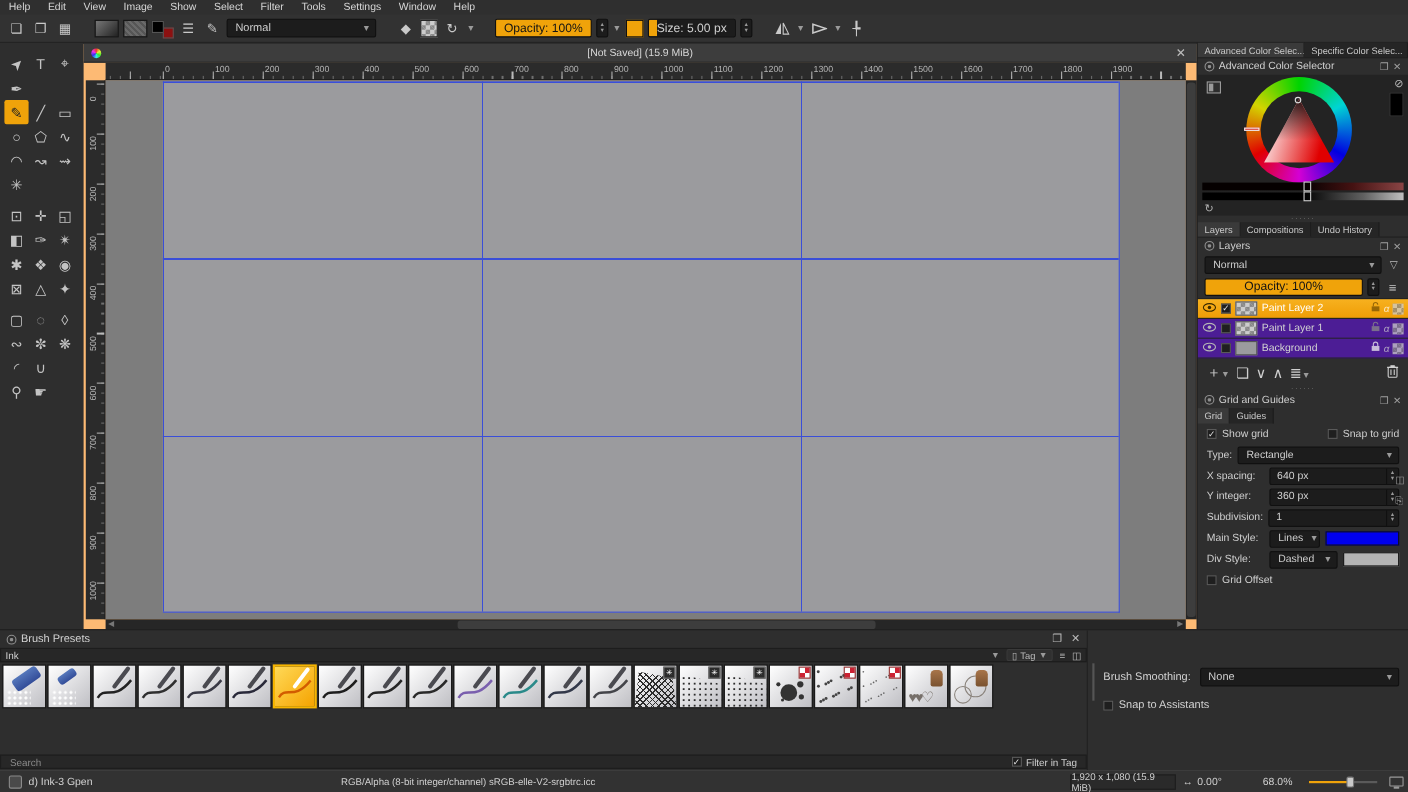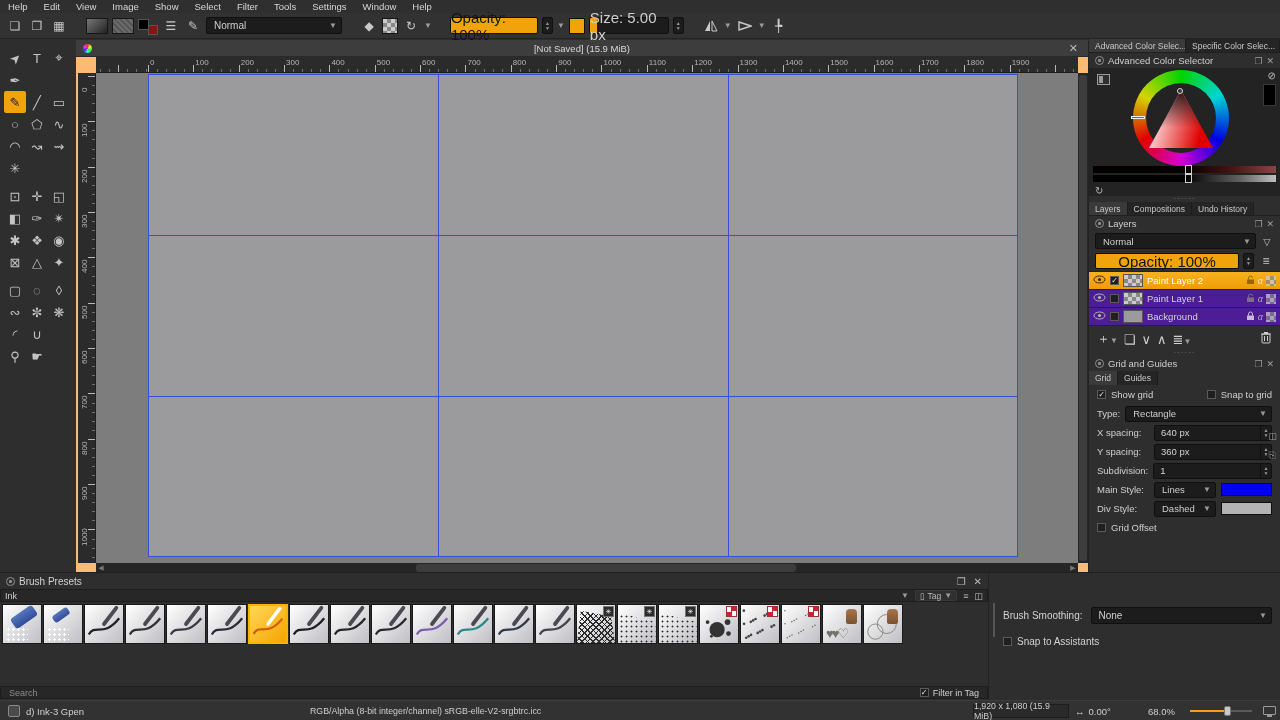--- a/index.html
+++ b/index.html
@@ -16,21 +16,21 @@
   .tbi { width:18px; height:18px; display:flex; align-items:center; justify-content:center; color:#c9c9c9; font-size:12px; }
   .checker { background-image:linear-gradient(45deg,#888 25%,transparent 25%,transparent 75%,#888 75%),linear-gradient(45deg,#888 25%,transparent 25%,transparent 75%,#888 75%); background-size:8px 8px; background-position:0 0,4px 4px; background-color:#ccc; }
   .sw-grad { width:22px; height:16px; border:1px solid #161616; background:linear-gradient(135deg,#777,#222); }
   .sw-pat  { width:22px; height:16px; border:1px solid #161616; background:repeating-linear-gradient(45deg,#6a6a6a 0 2px,#565656 2px 4px); }
   .fgbg { width:20px; height:18px; position:relative; }
   .fgbg .fg { position:absolute; left:0; top:2px; width:11px; height:11px; background:#000; border:1px solid #555; z-index:2; }
   .fgbg .bg { position:absolute; right:0; bottom:0; width:10px; height:10px; background:#8c1111; border:1px solid #555; }
   .dd { background:#1c1c1c; border:1px solid #101010; border-radius:2px; display:flex; align-items:center; height:17px; padding:0 4px 0 7px; color:#cfcfcf; }
   .dd .caret { margin-left:auto; color:#9a9a9a; font-size:8px; padding-left:6px; }
   #dd-blend { width:136px; }
-  .slider { position:relative; height:17px; border:1px solid #101010; border-radius:2px; font-size:15px; display:flex; align-items:center; justify-content:center; }
+  .slider { position:relative; height:17px; border:1px solid #101010; border-radius:2px; font-size:11px; display:flex; align-items:center; justify-content:center; }
   #sl-opacity { width:88px; background:#f0a30a; color:#141414; }
   #sl-size { width:80px; background:linear-gradient(to right,#f0a30a 0 7px,#1c1c1c 7px); color:#cfcfcf; }
   .spin { width:11px; height:17px; background:#1c1c1c; border:1px solid #101010; border-radius:2px; display:flex; flex-direction:column; align-items:center; justify-content:center; color:#999; }
   .spin i { font-style:normal; font-size:5px; line-height:5px; }
   .caret-sm { color:#9a9a9a; font-size:8px; }
   .sw-orange { width:16px; height:16px; background:#f0a30a; border:1px solid #101010; }
   .vsep { width:10px; }
 
   
   #toolbox { left:0; top:39px; width:76px; height:533px; background:#2e2e2e; padding:8px 0 0 4px; }
@@ -524,42 +524,42 @@
       <span class="glabel" style="width:52px">X spacing:</span>
       <span class="gspin">
         <span>640 px</span>
         <span class="sp">
             <i>▲</i>
             <i>▼</i>
           </span>
       </span>
     </div>
     <div class="grow-line">
-      <span class="glabel" style="width:52px">Y spacing:</span>
+      <span class="glabel" style="width:52px">Y integer:</span>
       <span class="gspin">
         <span>360 px</span>
         <span class="sp">
             <i>▲</i>
             <i>▼</i>
           </span>
       </span>
     </div>
     <div class="grow-line">
       <span class="glabel">Subdivision:</span>
       <span class="gspin">
         <span>1</span>
         <span class="sp">
             <i>▲</i>
             <i>▼</i>
           </span>
       </span>
     </div>
     <div class="grow-line">
       <span class="glabel" style="width:52px">Main Style:</span>
-      <span class="dd" style="width:62px;height:16px">
+      <span class="dd" style="width:46px;height:16px">
         <span>Lines</span>
         <span class="caret">▼</span>
       </span>
       <span id="main-style-swatch" class="cswatch" style="background: rgb(0, 0, 238);"></span>
     </div>
     <div class="grow-line">
       <span class="glabel" style="width:52px">Div Style:</span>
       <span class="dd" style="width:62px;height:16px">
         <span>Dashed</span>
         <span class="caret">▼</span>

